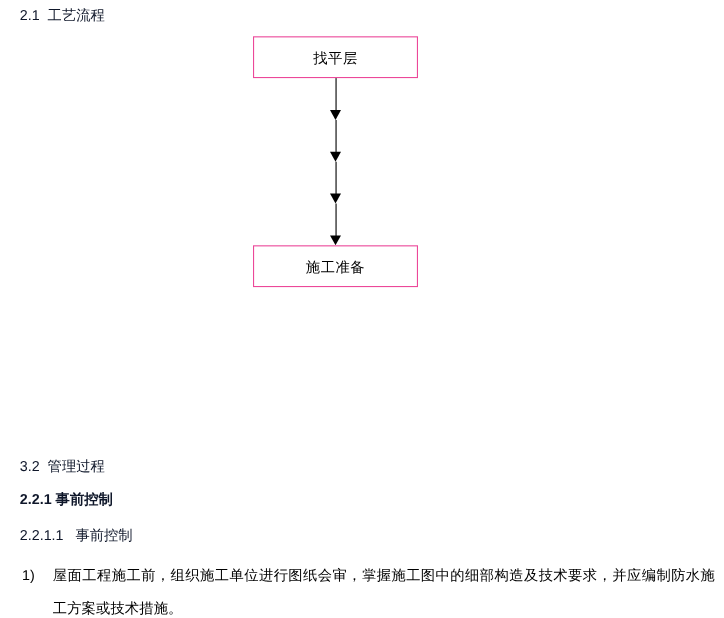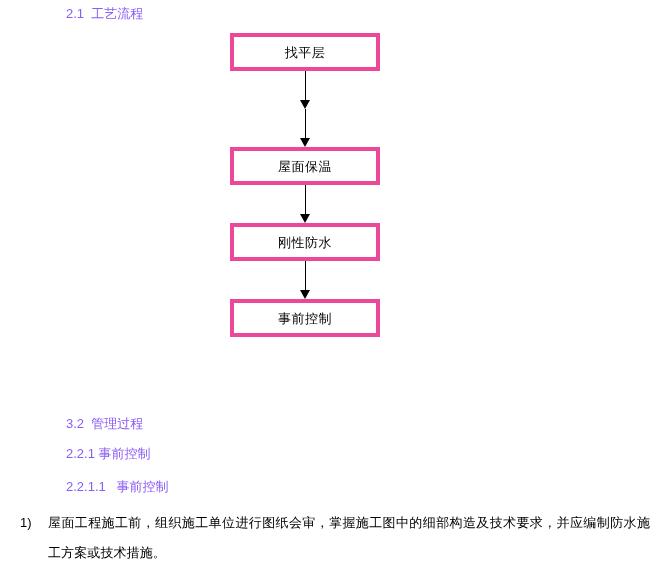--- a/index.html
+++ b/index.html
@@ -15,42 +15,41 @@
     position: relative;
     overflow: hidden;
   }
 
   
   .heading {
     position: absolute;
     font-size: 13px;
     line-height: 16px;
     white-space: pre;
-    color: #8b5cf6;
+    color: #0f172a;
     font-weight: normal;
-    margin-left: 48px;
   }
   #h-21  { left: 18px; top: 6px; }
   #h-22  { left: 18px; top: 416px; }
-  #h-221 { left: 18px; top: 446px; }
+  #h-221 { left: 18px; top: 446px; font-weight: bold; }
   #h-2211{ left: 18px; top: 479px; }
 
   
   #flowchart {
     position: absolute;
     left: 230px;
     top: 33px;
     width: 150px;
   }
   .flow-node {
     position: relative;
     width: 150px;
     height: 38px;
     box-sizing: border-box;
-    border: 4px solid #ec4899;
+    border: 1px solid #ec4899;
     background: #ffffff;
     display: flex;
     align-items: center;
     justify-content: center;
   }
   .flow-node .node-label {
     font-size: 13px;
     line-height: 13px;
     letter-spacing: 0.5px;
     white-space: pre;
@@ -125,40 +124,34 @@
     <div class="conn-line"></div>
     <div class="conn-head"></div>
   </div>
 
 
   <div class="flow-connector">
     <div class="conn-line"></div>
     <div class="conn-head"></div>
   </div>
 
-  <div class="flow-node">
-    <span class="node-label">屋面保温</span>
+
+  <div class="flow-connector">
+    <div class="conn-line"></div>
+    <div class="conn-head"></div>
   </div>
+
 
   <div class="flow-connector">
     <div class="conn-line"></div>
     <div class="conn-head"></div>
   </div>
 
   <div class="flow-node">
-    <span class="node-label">刚性防水</span>
-  </div>
-
-  <div class="flow-connector">
-    <div class="conn-line"></div>
-    <div class="conn-head"></div>
-  </div>
-
-  <div class="flow-node">
-    <span class="node-label">事前控制</span>
+    <span class="node-label">施工准备</span>
   </div>
 
 </div>
 
 <div class="heading" id="h-22">3.2  管理过程</div>
 
 <div class="heading" id="h-221">2.2.1 事前控制</div>
 
 <div class="heading" id="h-2211">2.2.1.1   事前控制</div>
 

